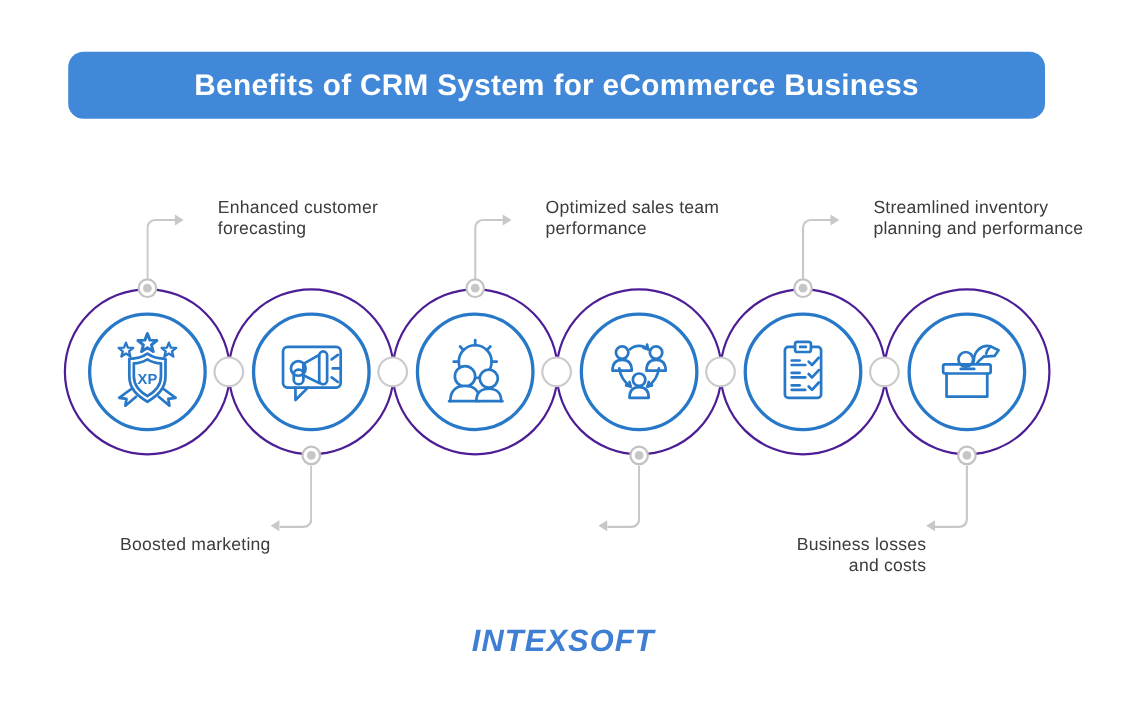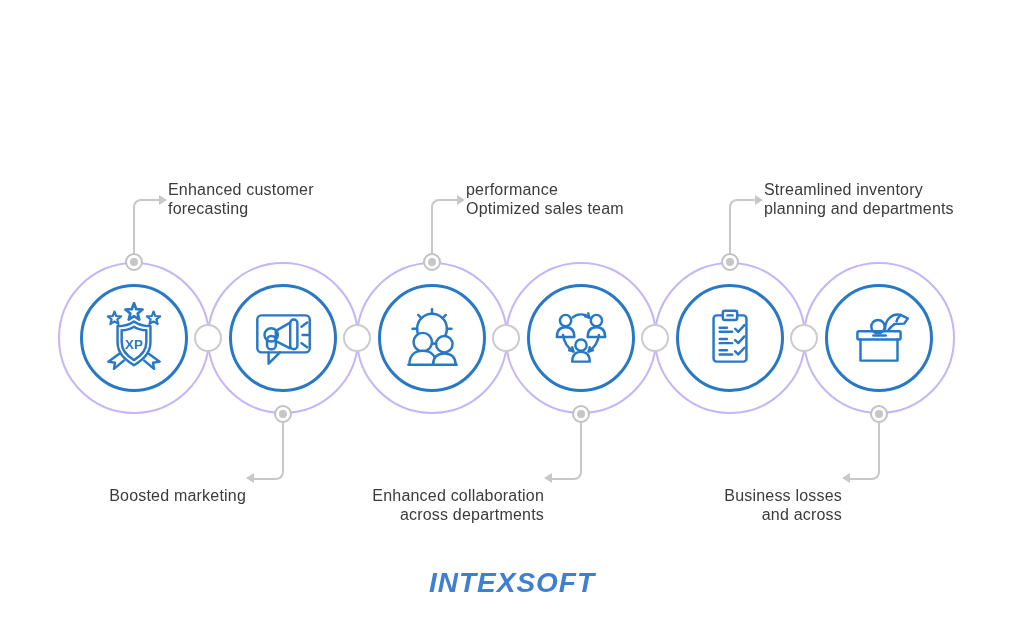--- a/index.html
+++ b/index.html
@@ -5,21 +5,21 @@
   html,body{margin:0;padding:0;background:#fff;}
   .stage{position:relative;width:1024px;height:638px;background:#ffffff;overflow:hidden;
          font-family:"Liberation Sans", sans-serif;}
 
   
   .banner{position:absolute;left:62px;top:47px;width:888px;height:61px;background:var(--banner-blue,#4189d8);
           border-radius:14px;display:flex;align-items:center;justify-content:center;}
   .banner-title{color:#fff;font-size:27px;font-weight:bold;letter-spacing:.3px;}
 
   
-  .outer-circle{position:absolute;top:262px;width:152px;height:152px;border:2px solid #c4b5fd;
+  .outer-circle{position:absolute;top:262px;width:152px;height:152px;border:2px solid #4c1d95;
                 border-radius:50%;box-sizing:border-box;background:transparent;}
   .inner-circle{position:absolute;left:50%;top:50%;transform:translate(-50%,-50%);
                 width:108px;height:108px;border:3px solid var(--icon-blue,#2878c8);border-radius:50%;
                 box-sizing:border-box;background:#fff;display:flex;align-items:center;justify-content:center;}
   .link-circle{position:absolute;top:324px;width:28px;height:28px;border:2px solid #cbcbcb;background:#fff;
                border-radius:50%;box-sizing:border-box;z-index:3;}
 
   
   .dot{position:absolute;width:18px;height:18px;border:2px solid #c2c2c2;background:#fff;border-radius:50%;
        box-sizing:border-box;z-index:4;}
@@ -33,37 +33,40 @@
   .conn-bottom{width:28px;height:55px;top:423px;border-right:2px solid #c8c8c8;border-bottom:2px solid #c8c8c8;
                border-bottom-right-radius:8px;}
   .arrow{position:absolute;width:0;height:0;z-index:2;}
   .arrow-right{border-top:5px solid transparent;border-bottom:5px solid transparent;
                border-left:8px solid #c8c8c8;top:195px;}
   .arrow-left{border-top:5px solid transparent;border-bottom:5px solid transparent;
               border-right:8px solid #c8c8c8;top:473px;}
 
   
   .label{position:absolute;font-size:16px;line-height:19px;color:#3b3b3b;letter-spacing:.2px;}
-  .label-top{top:180px;text-align:left;}
+  .label-top{top:180px;text-align:left;margin-left:30px;}
   .label-bottom{top:486px;text-align:right;}
 
   
   .icon{stroke:var(--icon-blue,#2878c8);fill:none;stroke-width:2.4;stroke-linecap:round;stroke-linejoin:round;}
   .icon text{stroke:none;fill:var(--icon-blue,#2878c8);font-family:"Liberation Sans",sans-serif;font-weight:bold;}
   .mask{fill:#fff;}
 
   
   .logo{position:absolute;left:0;width:1024px;top:567px;text-align:center;
         font-size:28px;font-weight:bold;color:var(--logo-blue,#3e7ed3);letter-spacing:1px;font-style:italic;}
 </style>
 </head>
 <body>
 
 <div class="stage">
 
+  <div class="banner">
+    <div class="banner-title">Benefits of CRM System for eCommerce Business</div>
+  </div>
 
   <div class="conn conn-top" style="left:133px"></div>
   <div class="arrow arrow-right" style="left:159px"></div>
   <div class="conn conn-top" style="left:431px"></div>
   <div class="arrow arrow-right" style="left:457px"></div>
   <div class="conn conn-top" style="left:729px"></div>
   <div class="arrow arrow-right" style="left:755px"></div>
 
   <div class="conn conn-bottom" style="left:254px"></div>
   <div class="arrow arrow-left" style="left:246px"></div>
@@ -195,34 +198,30 @@
   <div class="dot" style="left:721px;top:253px"></div>
   <div class="dot" style="left:274px;top:405px"></div>
   <div class="dot" style="left:572px;top:405px"></div>
   <div class="dot" style="left:870px;top:405px"></div>
 
   <div class="label label-top" style="left:168px">
     <div>Enhanced customer</div>
     <div>forecasting</div>
   </div>
   <div class="label label-top" style="left:466px">
+    <div>Optimized sales team</div>
     <div>performance</div>
-    <div>Optimized sales team</div>
   </div>
   <div class="label label-top" style="left:764px">
     <div>Streamlined inventory</div>
-    <div>planning and departments</div>
+    <div>planning and performance</div>
   </div>
   <div class="label label-bottom" style="right:778px">
     <div>Boosted marketing</div>
   </div>
-  <div class="label label-bottom" style="right:480px">
-    <div>Enhanced collaboration</div>
-    <div>across departments</div>
-  </div>
   <div class="label label-bottom" style="right:182px">
     <div>Business losses</div>
-    <div>and across</div>
+    <div>and costs</div>
   </div>
 
   <div class="logo">INTEXSOFT</div>
 
 </div>
 
 </body></html>

